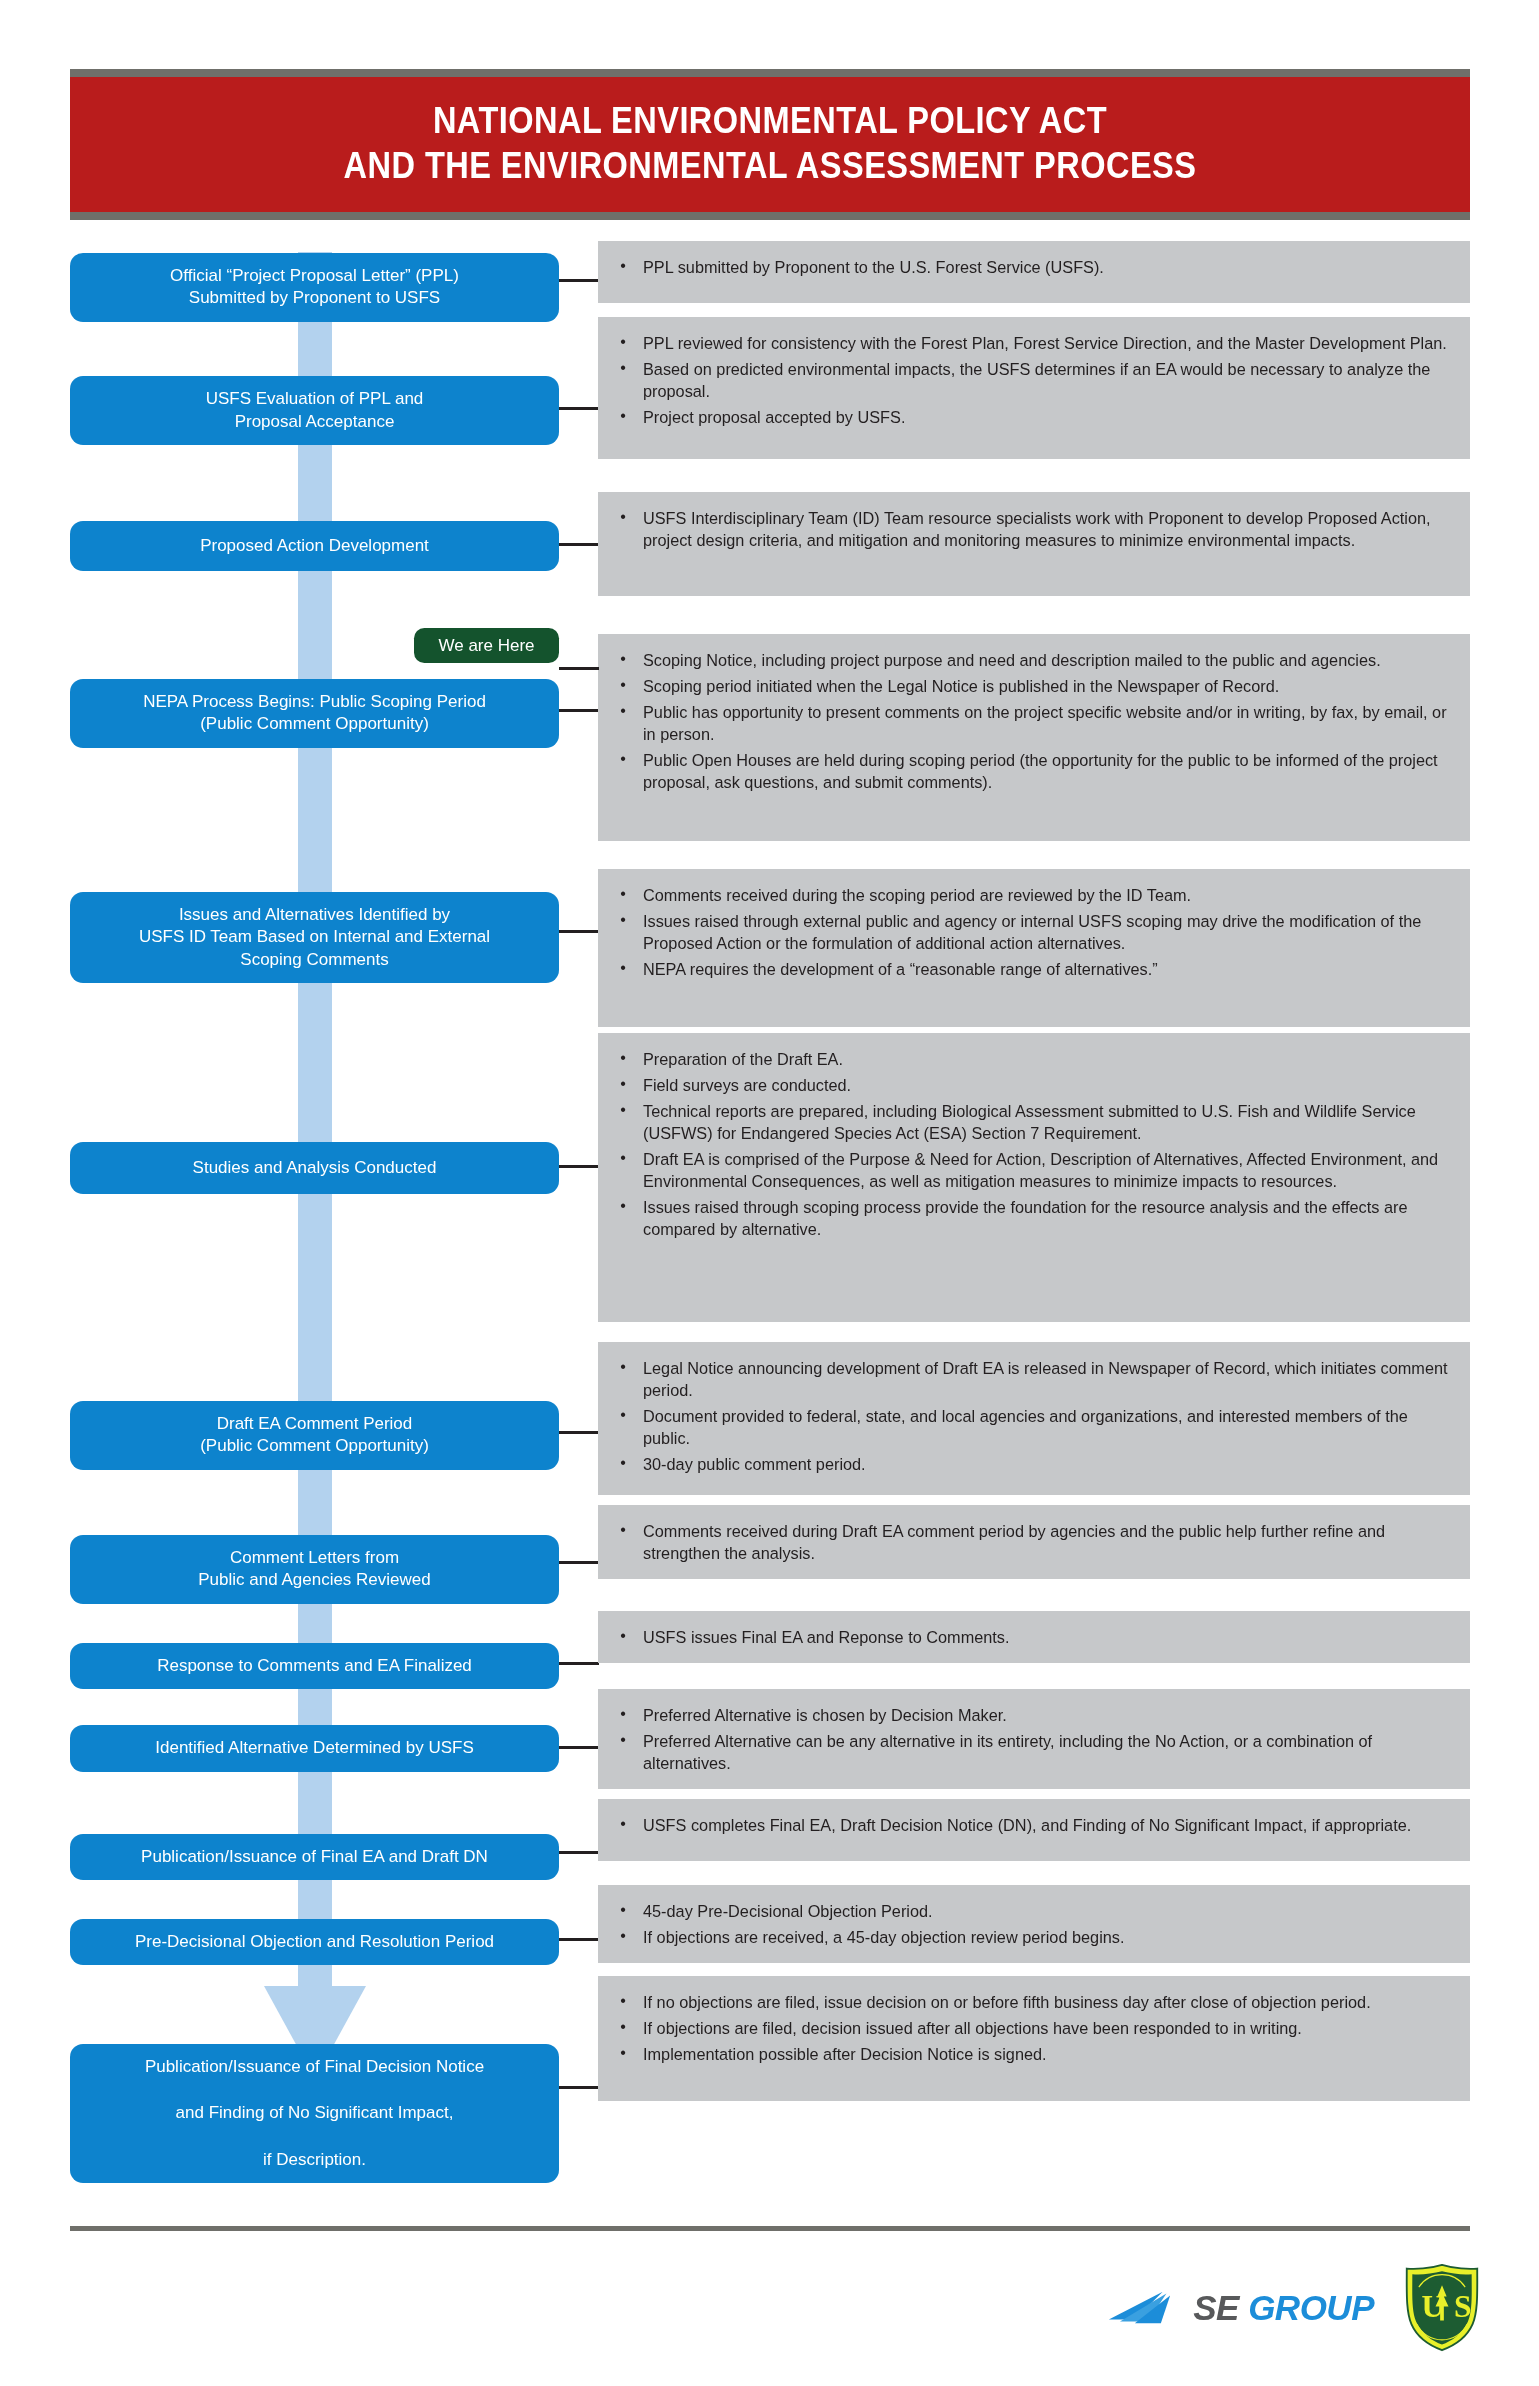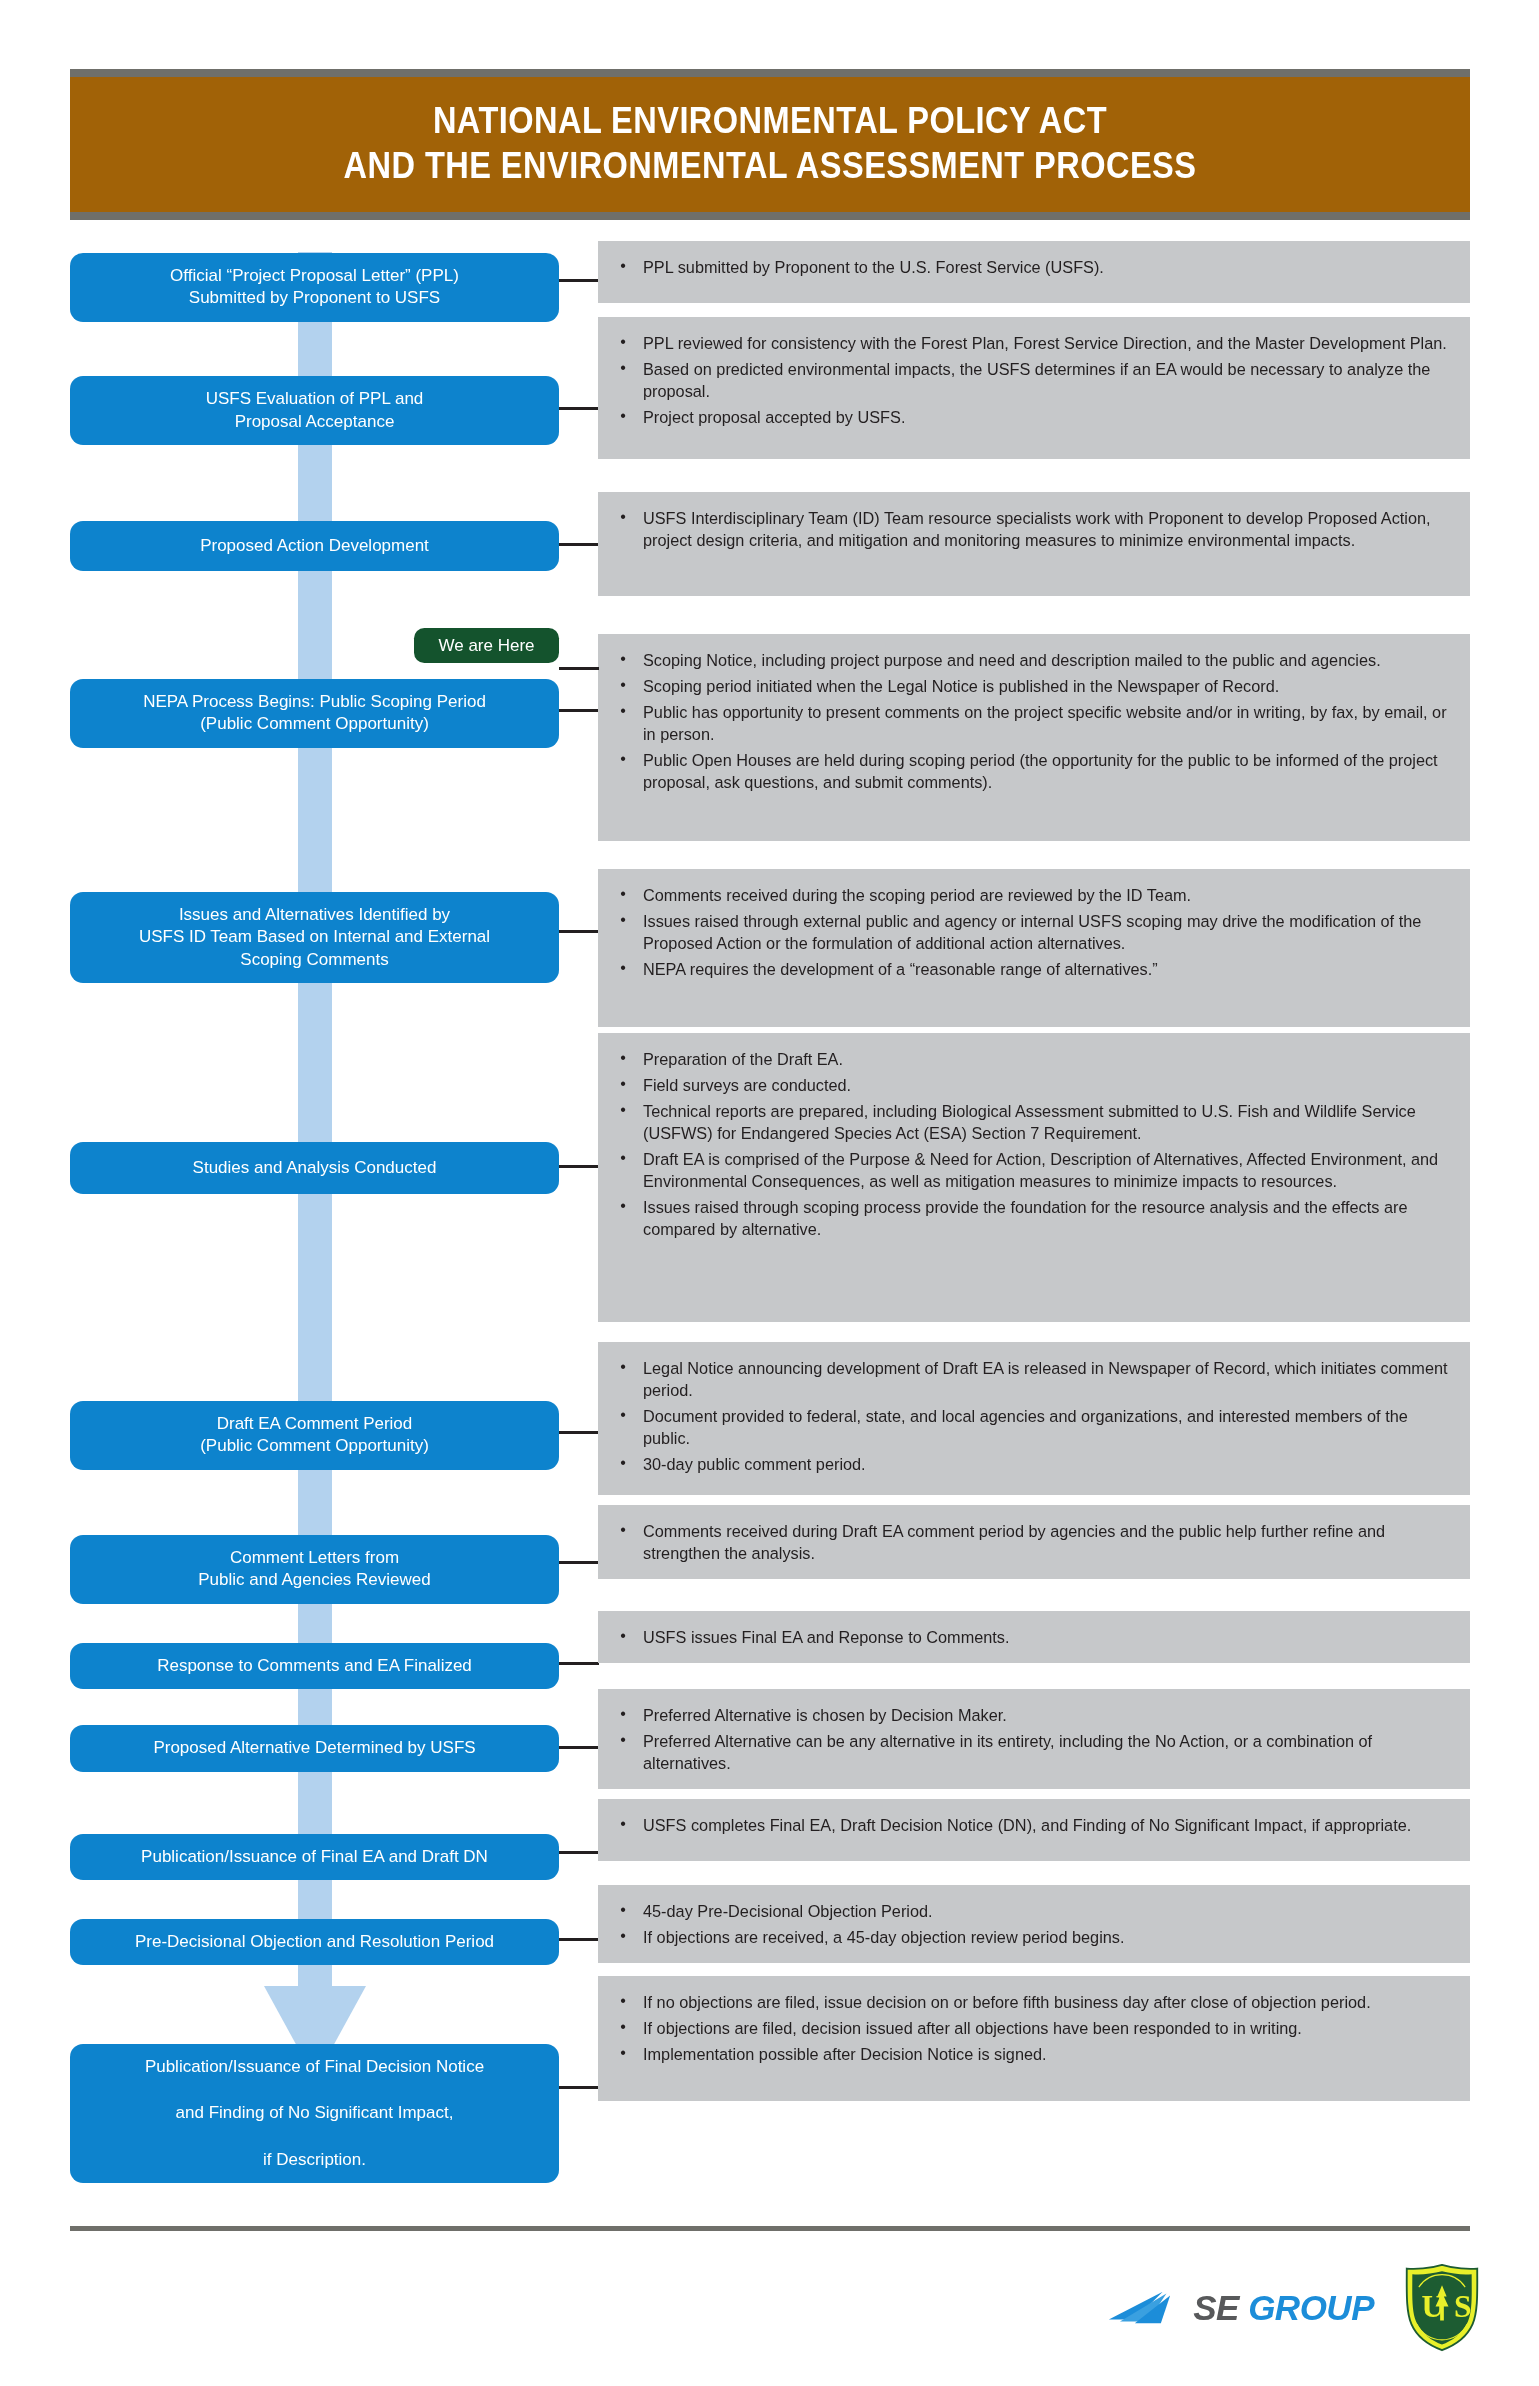--- a/index.html
+++ b/index.html
@@ -17,21 +17,21 @@
 
   
   #header-banner {
     position: absolute;
     left: 70px;
     top: 69px;
     width: 1400px;
     box-sizing: border-box;
     border-top: 8.4px solid #6f6f6a;
     border-bottom: 8.4px solid #6f6f6a;
-    background: #a16207;
+    background: #b91c1c;
     padding: 20.5px 0 24px 0;
     text-align: center;
   }
   #header-banner .title-line {
     color: #ffffff;
     font-family: "Liberation Sans Narrow", "Liberation Sans", sans-serif;
     font-size: 37px;
     font-weight: bold;
     letter-spacing: 0.5px;
     line-height: 1.22;
@@ -292,21 +292,21 @@
     <div class="step-box" style="top: 1631px; min-height: 43px;">
       <span class="line">Response to Comments and EA Finalized</span>
     </div>
     <div class="connector" style="top: 1662px;"></div>
     <div class="detail-box" style="top: 1611px; min-height: 47px;">
       <ul>
         <li>USFS issues Final EA and Reponse to Comments.</li>
       </ul>
     </div>
     <div class="step-box" style="top: 1713px; min-height: 47px;">
-      <span class="line">Proposed Alternative Determined by USFS</span>
+      <span class="line">Identified Alternative Determined by USFS</span>
     </div>
     <div class="connector" style="top: 1746px;"></div>
     <div class="detail-box" style="top: 1689px; min-height: 84px;">
       <ul>
         <li>Preferred Alternative is chosen by Decision Maker.</li>
         <li>Preferred Alternative can be any alternative in its entirety, including the No Action, or a combination of alternatives.</li>
       </ul>
     </div>
     <div class="step-box" style="top: 1822px; min-height: 41px;">
       <span class="line">Publication/Issuance of Final EA and Draft DN</span>

